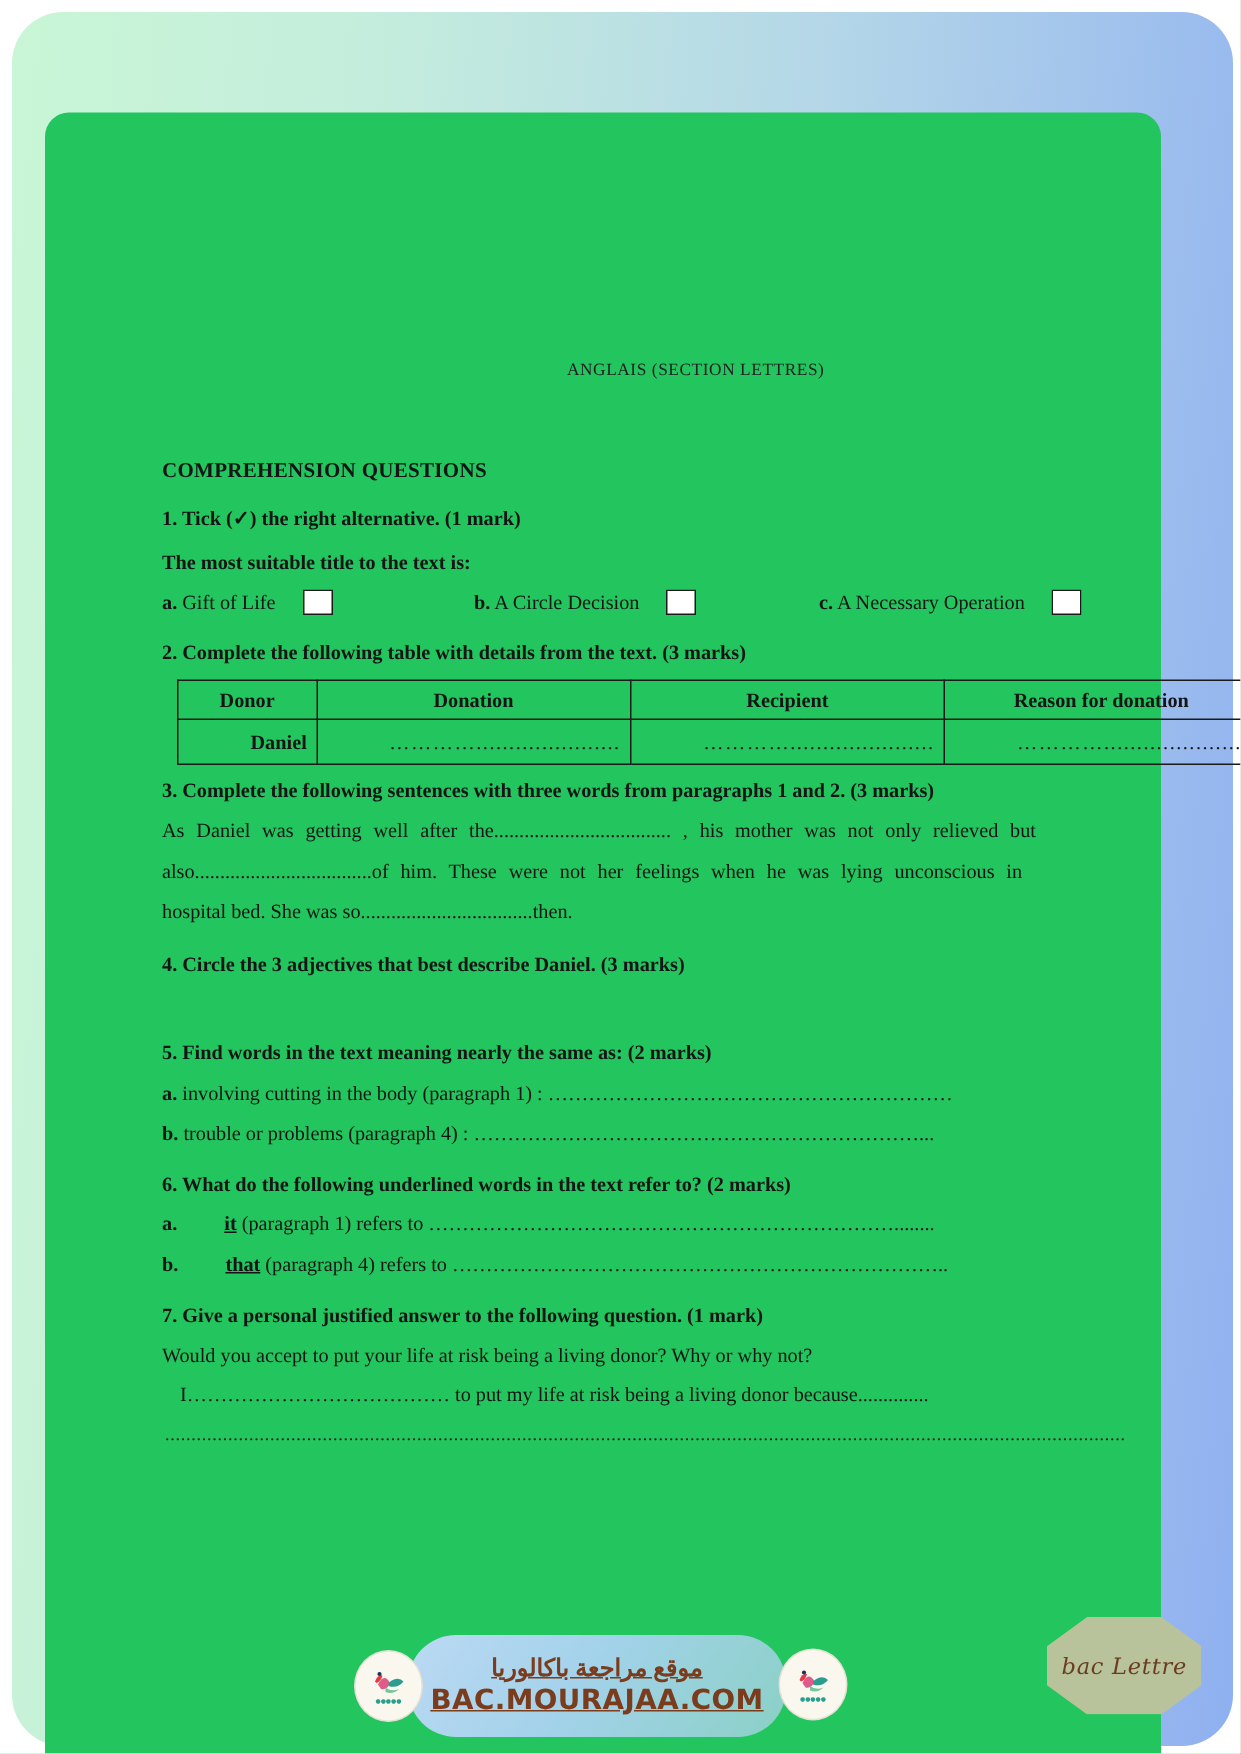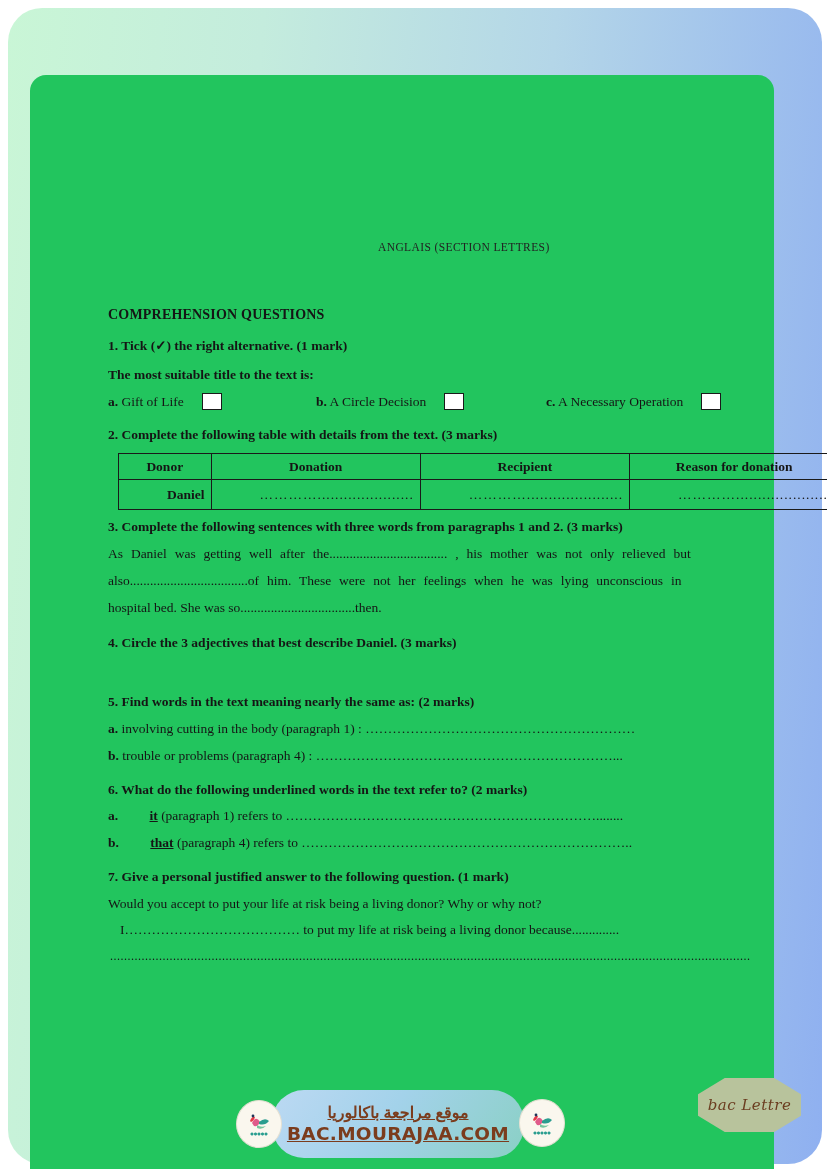--- a/index.html
+++ b/index.html
@@ -93,21 +93,21 @@
     background:#faf7ee; border:1px solid #e4e0d2; z-index:6;
     display:flex; flex-direction:column; align-items:center; justify-content:center; gap:1px;
   }
   .logo-circle.left  { left:236px; top:1100px; }
   .logo-circle.right { left:519px; top:1099px; }
   .logo-glyph { width:26px; height:18px; display:block; }
   .logo-tinytext { font-size:4px; color:#2a9d8f; font-family:"DejaVu Sans", sans-serif; line-height:1; }
 
   
   .octagon {
-    position:absolute; left:698px; top:1078px; width:103px; height:54px;
+    position:absolute; left:698px; top:1078px; width:103px; height:65px;
     background:#b8c39c; z-index:6;
     clip-path:polygon(26% 0%, 74% 0%, 100% 30%, 100% 70%, 74% 100%, 26% 100%, 0% 70%, 0% 30%);
     display:flex; align-items:center; justify-content:center;
   }
   .octagon-text {
     font-family:"DejaVu Serif", serif; font-style:italic;
     color:#6b3d20; font-size:15px; letter-spacing:0.5px;
   }
 </style>
 </head>

